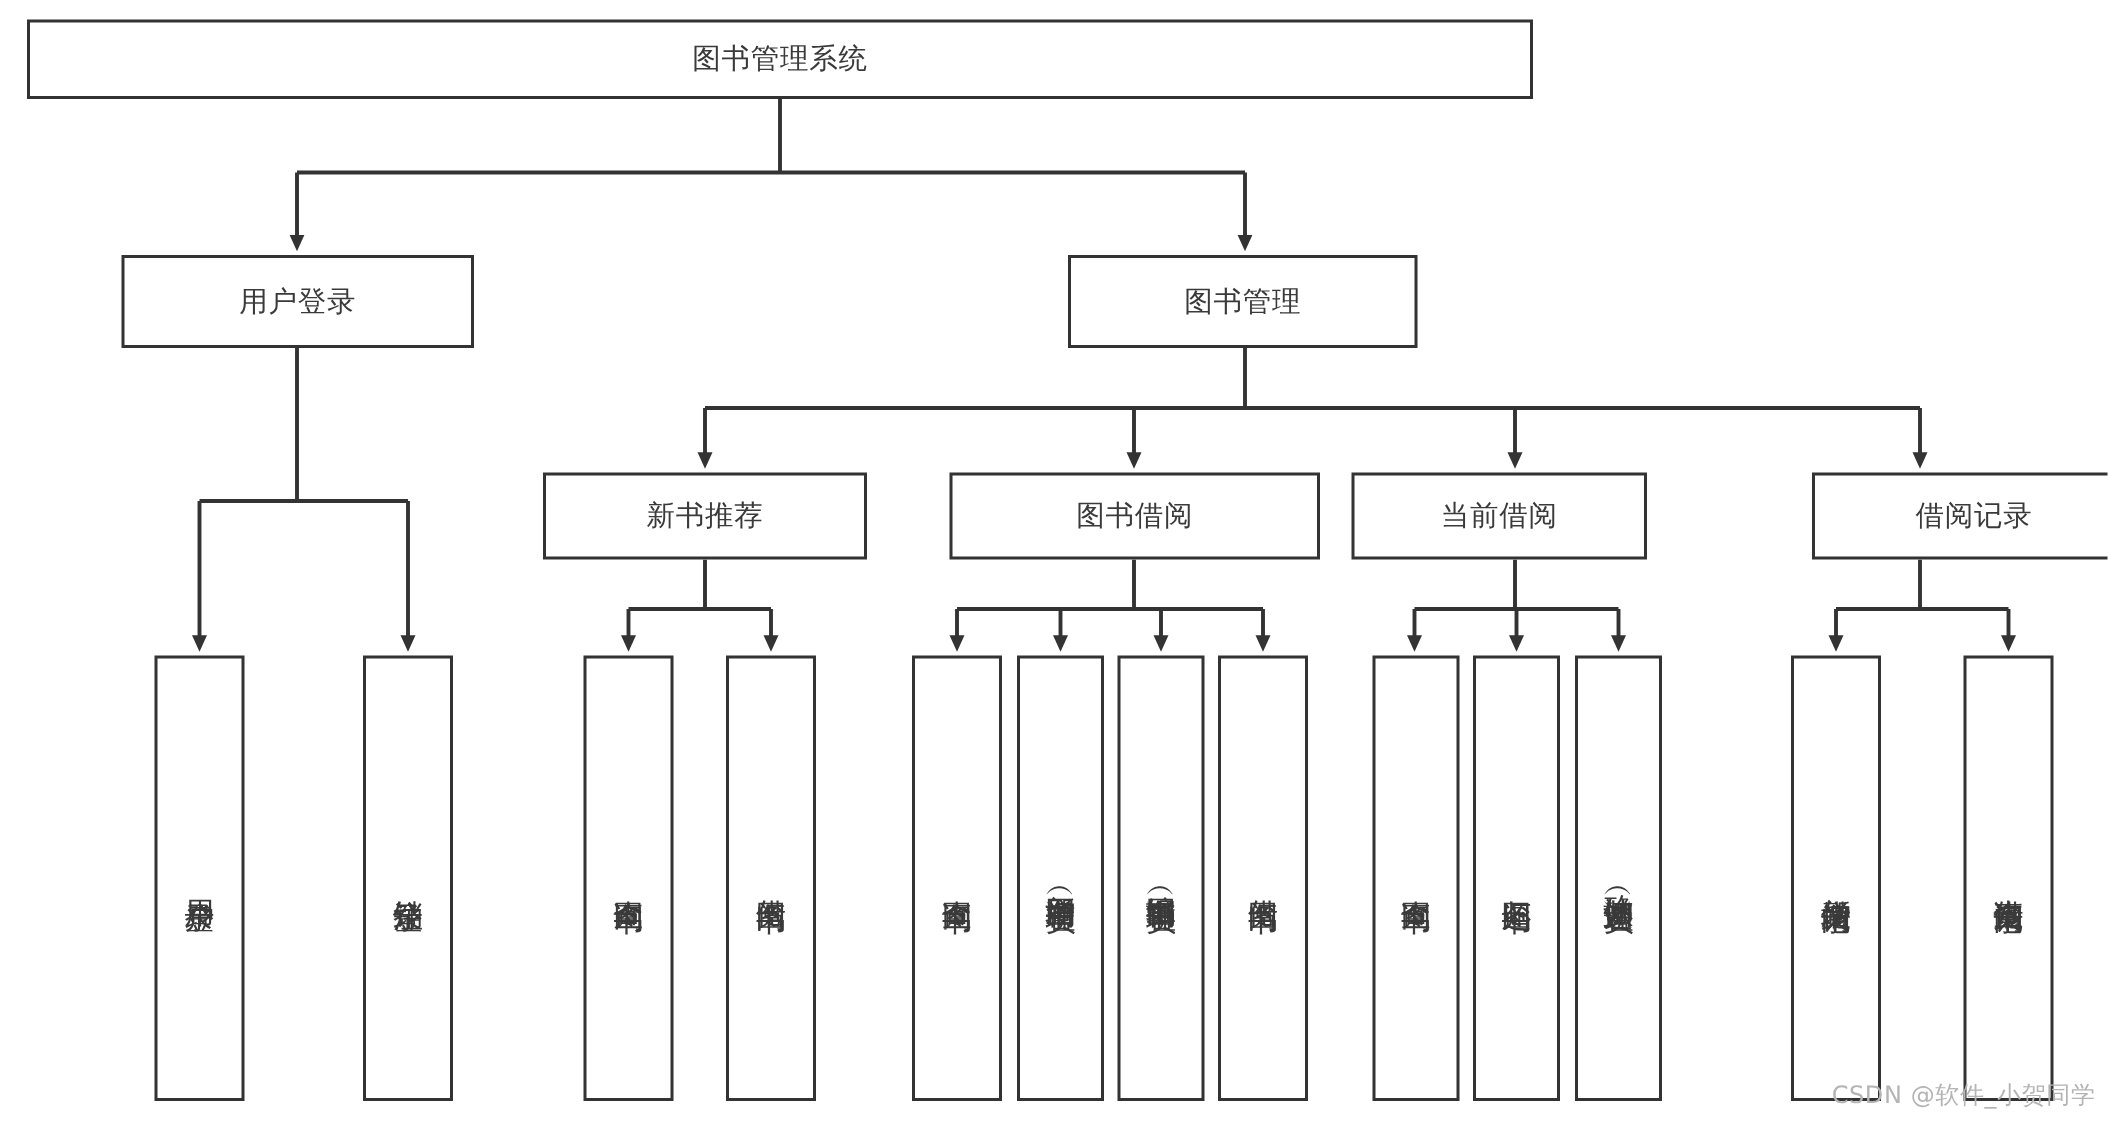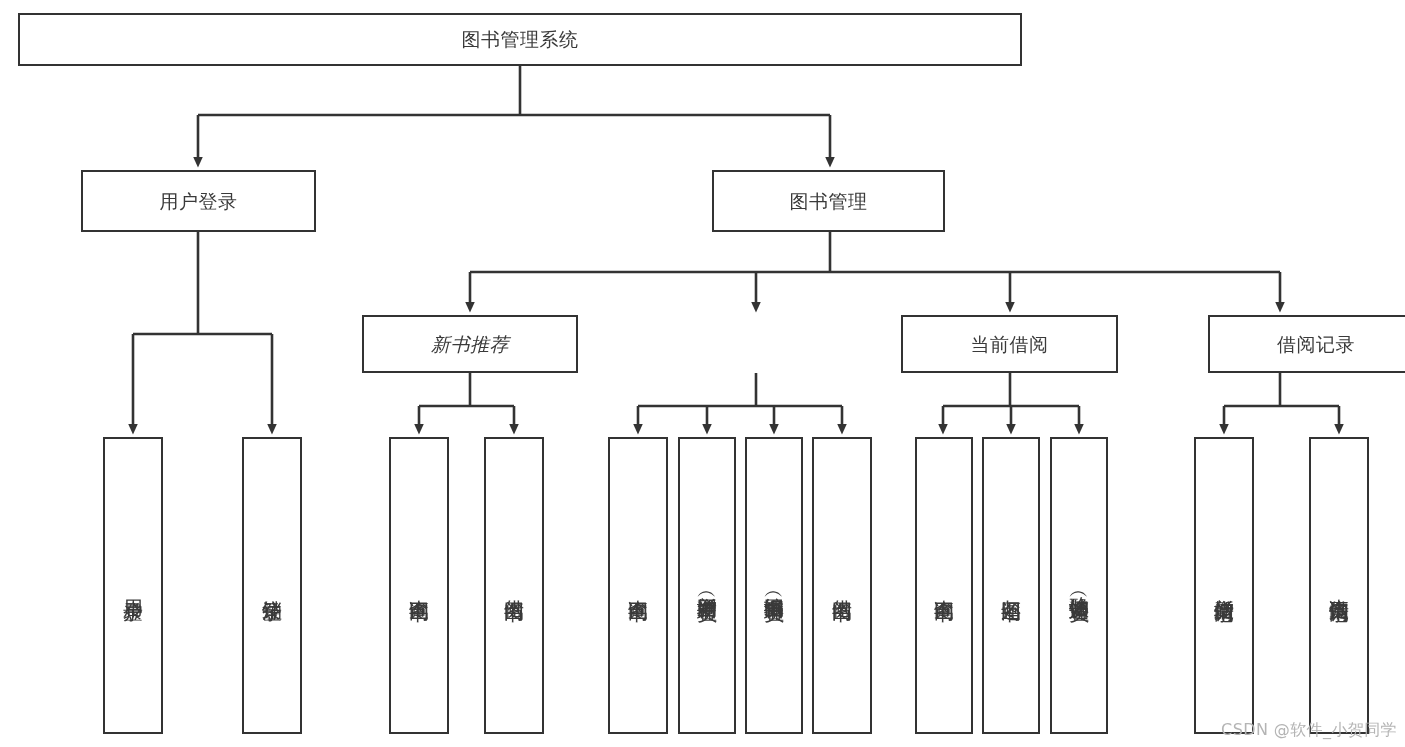--- a/index.html
+++ b/index.html
@@ -134,26 +134,29 @@
   </div>
 
   <div class="node" style="left:81px; top:170px; width:235px; height:62px;">
     <span class="node-label">用户登录</span>
   </div>
 
   <div class="node" style="left:712px; top:170px; width:233px; height:62px;">
     <span class="node-label">图书管理</span>
   </div>
 
-  <div class="node" style="left:362px; top:315px; width:216px; height:58px;font-style:italic;">
+  <div class="node" style="left:362px; top:315px; width:216px; height:58px;">
     <span class="node-label">新书推荐</span>
   </div>
 
-
-  <div class="node" style="left:901px; top:315px; width:217px; height:58px;">
+  <div class="node" style="left:633px; top:315px; width:247px; height:58px;">
+    <span class="node-label">图书借阅</span>
+  </div>
+
+  <div class="node" style="left:901px; top:315px; width:197px; height:58px;">
     <span class="node-label">当前借阅</span>
   </div>
 
   <div class="node" style="left:1208px; top:315px; width:216px; height:58px;">
     <span class="node-label">借阅记录</span>
   </div>
 
   <div class="node vertical" style="left:103px; top:437px; width:60px; height:297px;">
     <span class="node-label">用户登录</span>
   </div>

